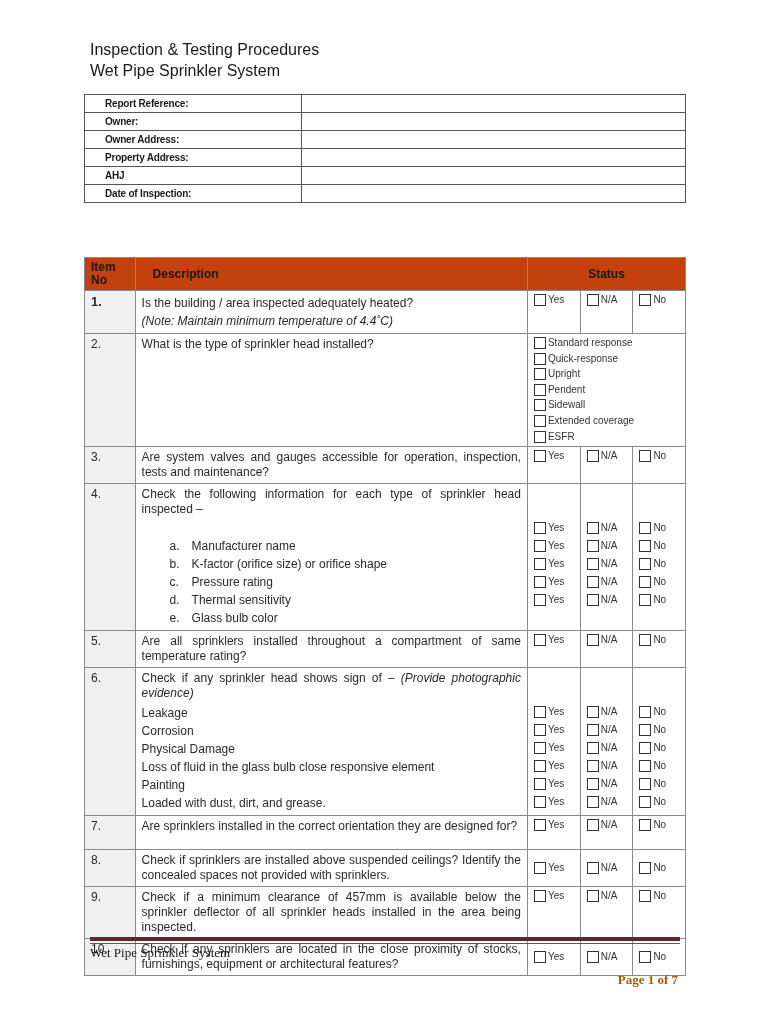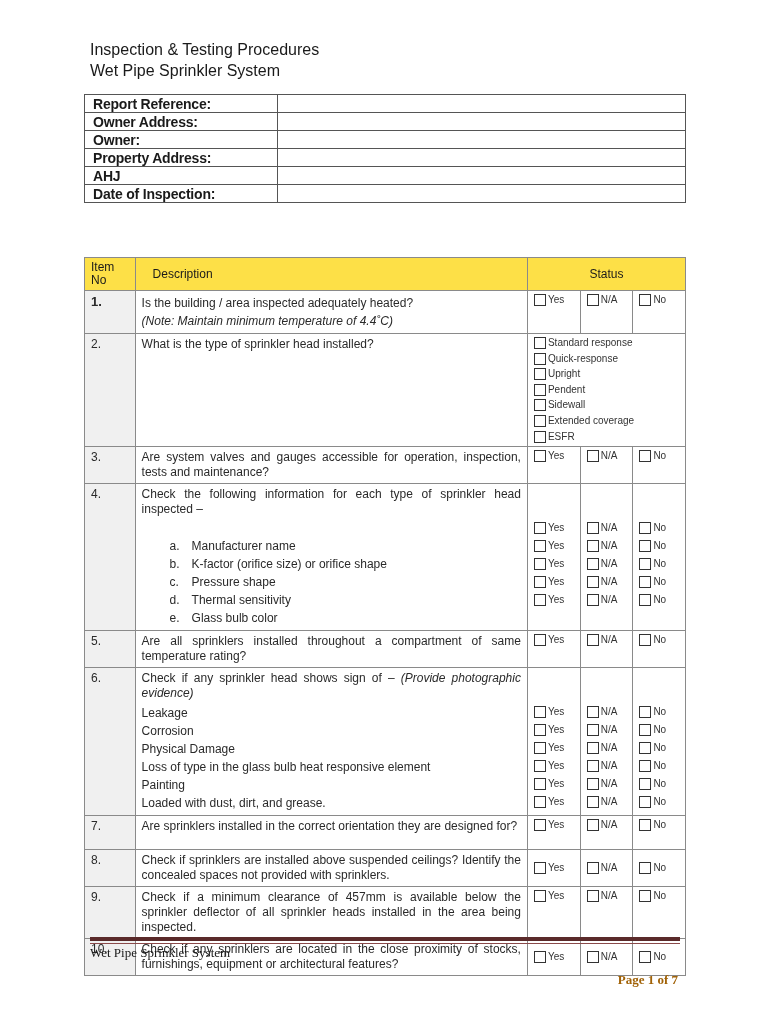--- a/index.html
+++ b/index.html
@@ -5,26 +5,26 @@
   html, body { margin: 0; padding: 0; }
   body {
     width: 768px; height: 1024px; background: #ffffff; position: relative;
     font-family: "Liberation Sans", sans-serif; color: #222; overflow: hidden;
   }
   .title { position: absolute; left: 90px; top: 39px; font-size: 16px; line-height: 21px; color: #1a1a1a; }
   .title div { white-space: nowrap; }
 
   table { border-collapse: collapse; position: absolute; }
   .info { left: 84px; top: 94px; width: 602px; }
-  .info td { border: 1px solid #555; height: 17px; padding: 0 8px; font-size: 14px; font-weight: bold; font-family: "Liberation Sans", sans-serif; color: #1a1a1a; letter-spacing: -0.2px; }
+  .info td { border: 1px solid #555; height: 17px; padding: 0 20px; font-size: 10px; font-weight: bold; font-family: "Liberation Sans", sans-serif; color: #1a1a1a; letter-spacing: -0.2px; }
   .info td.lbl { width: 176px; }
 
   .main { left: 84px; top: 257px; width: 602px; }
   .main td, .main th { border: 1px solid #8a8a8a; vertical-align: top; font-size: 12px; color: #2a2a2a; }
-  .main th { background: #fde047; font-weight: normal; color: #1a1a1a; height: 30px; vertical-align: middle; }
+  .main th { background: #c2410c; font-weight: bold; color: #1a1a1a; height: 30px; vertical-align: middle; }
   .main th.item { width: 36px; text-align: left; padding: 0 6px; font-size: 12px; line-height: 13px; }
   .main th.desc { text-align: left; padding-left: 17px; }
   .main th.status { text-align: center; }
   .main td.no { background: #f0f0f0; width: 38px; padding: 3px 6px; font-size: 12px; }
   .main td.no.bold { font-weight: bold; font-size: 13px; }
   .main td.desc { padding: 3px 6px; width: 388px; line-height: 15px; text-align: justify; }
   .main td.st { width: 40px; padding: 3px 6px 0 6px; }
   .sub { line-height: 18px; }
   .sub-list div { line-height: 18px; padding-left: 28px; }
   .sub-list span.mk { display: inline-block; width: 22px; }
@@ -48,25 +48,25 @@
   <div>Wet Pipe Sprinkler System</div>
 </div>
 
 <table class="info">
   <tbody>
       <tr>
         <td class="lbl">Report Reference:</td>
         <td></td>
       </tr>
   <tr>
+        <td class="lbl">Owner:</td>
+        <td></td>
+      </tr>
+  <tr>
         <td class="lbl">Owner Address:</td>
-        <td></td>
-      </tr>
-  <tr>
-        <td class="lbl">Owner:</td>
         <td></td>
       </tr>
   <tr>
         <td class="lbl">Property Address:</td>
         <td></td>
       </tr>
   <tr>
         <td class="lbl">AHJ</td>
         <td></td>
       </tr>
@@ -169,21 +169,21 @@
         </td>
   </tr>
 
   <tr style="height:124px">
     <td class="no">4.</td>
     <td class="desc">
       <div style="margin-bottom:20px">Check the following information for each type of sprinkler head inspected –</div>
       <div class="sub-list">
         <div><span class="mk">a.</span><span>Manufacturer name</span></div>
         <div><span class="mk">b.</span><span>K-factor (orifice size) or orifice shape</span></div>
-        <div><span class="mk">c.</span><span>Pressure shape</span></div>
+        <div><span class="mk">c.</span><span>Pressure rating</span></div>
         <div><span class="mk">d.</span><span>Thermal sensitivity</span></div>
         <div><span class="mk">e.</span><span>Glass bulb color</span></div>
       </div>
     </td>
     <td class="st" style="padding-top:38px">
       <div class="cb cbrow">
             <span class="box"></span>
             <span>Yes</span>
           </div>
       <div class="cb cbrow">
@@ -272,21 +272,21 @@
         </td>
   </tr>
 
   <tr style="height:146px">
     <td class="no">6.</td>
     <td class="desc">
       <div style="margin-bottom:3px"><span>Check if any sprinkler head shows sign of –</span> <i>(Provide photographic evidence)</i></div>
       <div class="sub">Leakage</div>
       <div class="sub">Corrosion</div>
       <div class="sub">Physical Damage</div>
-      <div class="sub">Loss of type in the glass bulb heat responsive element</div>
+      <div class="sub">Loss of fluid in the glass bulb close responsive element</div>
       <div class="sub">Painting</div>
       <div class="sub">Loaded with dust, dirt, and grease.</div>
     </td>
     <td class="st" style="padding-top:38px">
       <div class="cb cbrow">
             <span class="box"></span>
             <span>Yes</span>
           </div>
       <div class="cb cbrow">
             <span class="box"></span>

